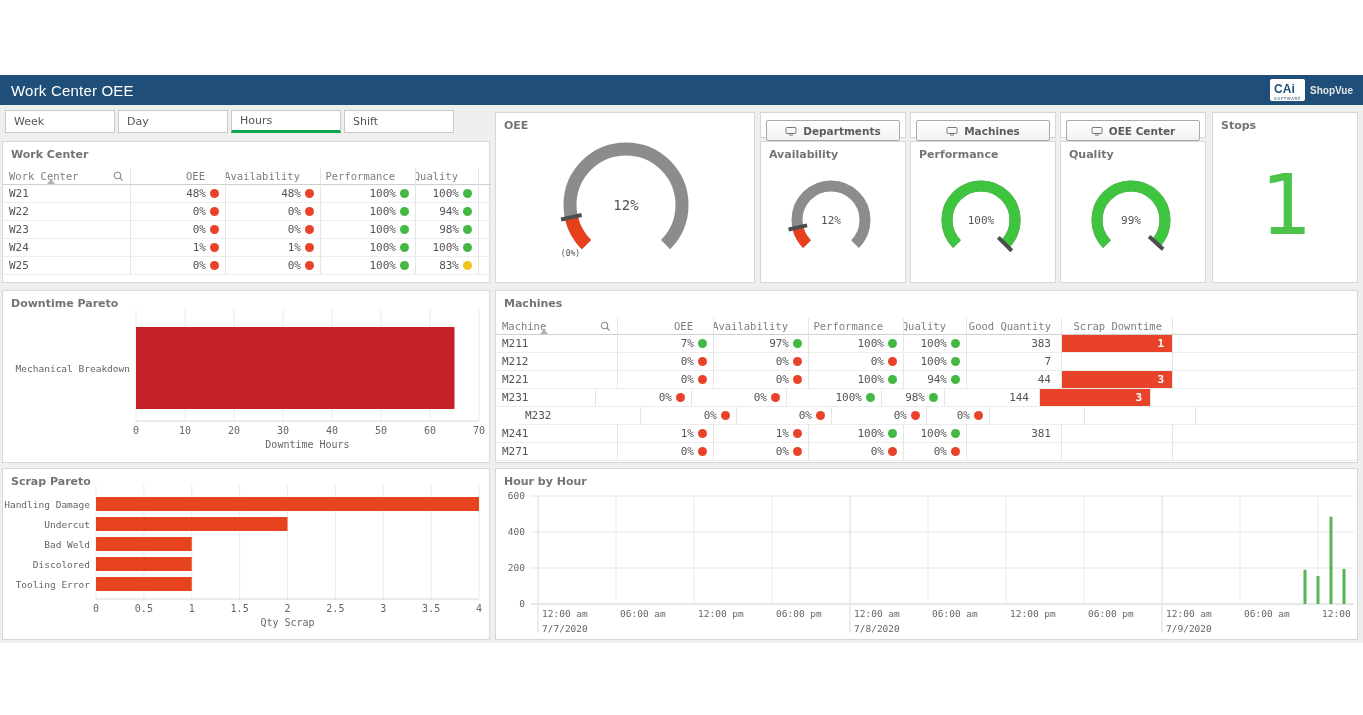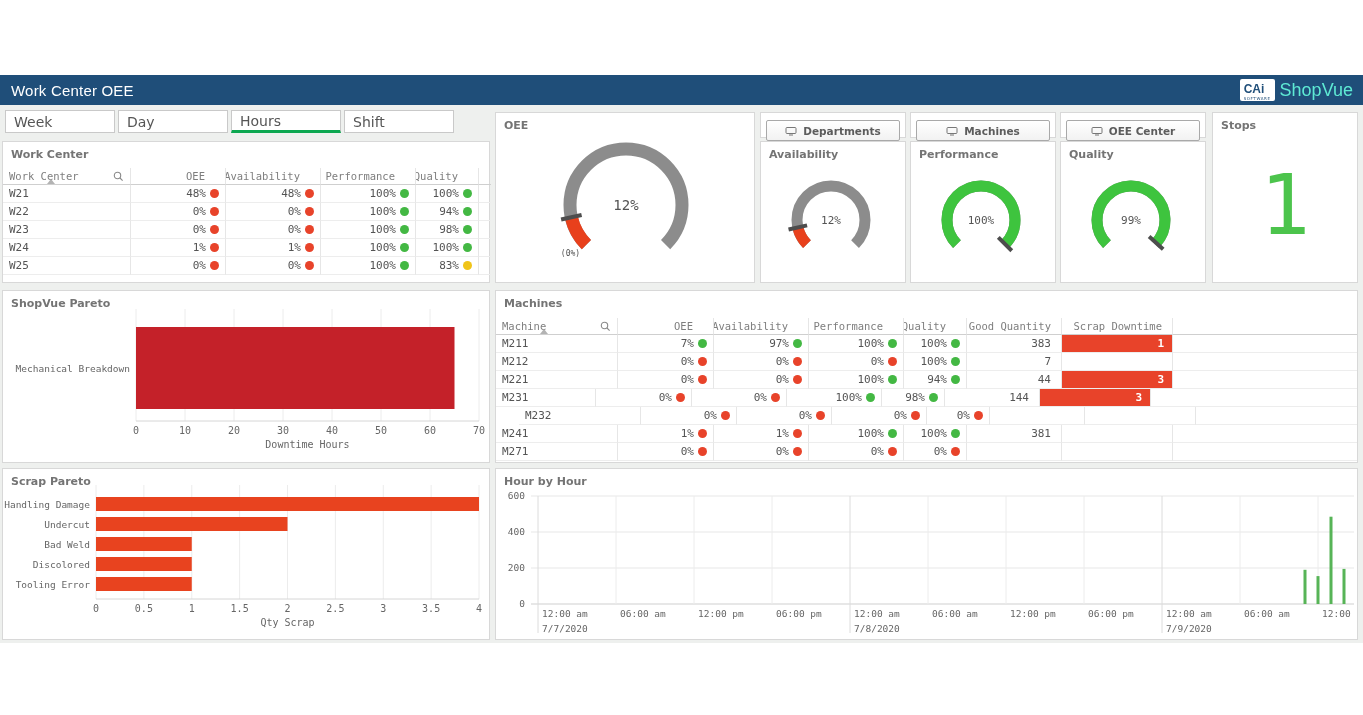--- a/index.html
+++ b/index.html
@@ -3,25 +3,25 @@
 <meta charset="utf-8">
 <style>
   html,body{margin:0;padding:0;background:#ffffff;}
   body{width:1363px;height:715px;position:relative;font-family:"DejaVu Sans",sans-serif;overflow:hidden;}
   .titlebar{position:absolute;top:75px;left:0;width:1363px;height:30px;background:#1f4e79;display:flex;align-items:center;box-sizing:border-box;}
   .title{color:#ffffff;font-size:15px;font-family:"Liberation Sans",sans-serif;margin-left:11px;letter-spacing:.2px;}
   .logo{margin-left:auto;margin-right:10px;display:flex;align-items:center;gap:5px;}
   .logo-box{background:#ffffff;border-radius:2px;padding:1px 4px 0 4px;line-height:1;}
   .logo-cai{color:#1f4e79;font-weight:bold;font-size:12px;font-family:"Liberation Sans",sans-serif;}
   .logo-sub{color:#1f4e79;font-size:4px;letter-spacing:.6px;display:block;margin-top:1px;}
-  .logo-product{color:#5eead4;font-weight:normal;font-size:18px;font-family:"Liberation Sans",sans-serif;}
+  .logo-product{color:#e5e5e5;font-weight:bold;font-size:10px;font-family:"Liberation Sans",sans-serif;}
   .dash{position:absolute;top:105px;left:0;width:1363px;height:538px;background:#eef0ee;}
   .panel{position:absolute;background:#ffffff;border:1px solid #d8d8d8;box-sizing:border-box;}
   .panel-title{position:absolute;top:6px;left:8px;font-size:11px;font-weight:bold;color:#747474;font-family:"DejaVu Sans",sans-serif;z-index:2;}
-  .ftab{position:absolute;top:5px;height:23px;width:110px;background:#fff;border:1px solid #c9c9c9;box-sizing:border-box;display:flex;align-items:center;padding-left:8px;font-size:14px;color:#555;font-family:"DejaVu Sans",sans-serif;}
+  .ftab{position:absolute;top:5px;height:23px;width:110px;background:#fff;border:1px solid #c9c9c9;box-sizing:border-box;display:flex;align-items:center;padding-left:8px;font-size:11px;color:#555;font-family:"DejaVu Sans",sans-serif;}
   .ftab.active{border-bottom:3px solid #0ca750;}
   .btn-panel{position:absolute;top:7px;height:26px;width:146px;background:#fff;border:1px solid #d8d8d8;box-sizing:border-box;display:flex;align-items:center;justify-content:center;}
   .btn{display:flex;align-items:center;justify-content:center;gap:6px;width:132px;height:19px;border:1px solid #a9a9a9;border-radius:2px;background:linear-gradient(#ffffff,#f2f2f2);font-size:10.5px;font-weight:bold;color:#5c5c5c;font-family:"DejaVu Sans",sans-serif;cursor:pointer;margin-top:11px;}
   .tbl{position:absolute;left:0;right:0;font-family:"DejaVu Sans Mono",monospace;}
   .tr{display:flex;}
   .td{box-sizing:border-box;flex:none;display:flex;align-items:center;border-right:1px solid #e6e6e6;height:18px;font-size:11px;color:#545454;padding:0 6px;overflow:hidden;white-space:nowrap;}
   .tr.head .td{height:17px;font-size:10.5px;color:#7e7e7e;border-bottom:1px solid #cfcfcf;position:relative;}
   .tr.body .td{border-bottom:1px solid #ededed;}
   .td.num{justify-content:flex-end;}
   .td.fill{flex:1 1 auto;border-right:none;}
@@ -257,21 +257,21 @@
         <text x="70" y="81.85" text-anchor="middle" font-size="11" fill="#545454">99%</text>
       </svg>
   </div>
 
   <div class="panel" style="left:1212px;top:7px;width:146px;height:171px;">
     <div class="panel-title">Stops</div>
     <div class="stops-num">1</div>
   </div>
 
   <div class="panel" style="left:2px;top:185px;width:488px;height:173px;">
-    <div class="panel-title">ShopVue Pareto</div>
+    <div class="panel-title">Downtime Pareto</div>
     <svg id="c-downtime" class="chart-svg" width="486" height="171">
         <line x1="133" y1="18" x2="133" y2="130" stroke="#ececec" stroke-width="1"></line>
         <text x="133" y="143" text-anchor="middle" font-size="10" fill="#666">0</text>
         <line x1="182" y1="18" x2="182" y2="130" stroke="#ececec" stroke-width="1"></line>
         <text x="182" y="143" text-anchor="middle" font-size="10" fill="#666">10</text>
         <line x1="231" y1="18" x2="231" y2="130" stroke="#ececec" stroke-width="1"></line>
         <text x="231" y="143" text-anchor="middle" font-size="10" fill="#666">20</text>
         <line x1="280" y1="18" x2="280" y2="130" stroke="#ececec" stroke-width="1"></line>
         <text x="280" y="143" text-anchor="middle" font-size="10" fill="#666">30</text>
         <line x1="329" y1="18" x2="329" y2="130" stroke="#ececec" stroke-width="1"></line>

